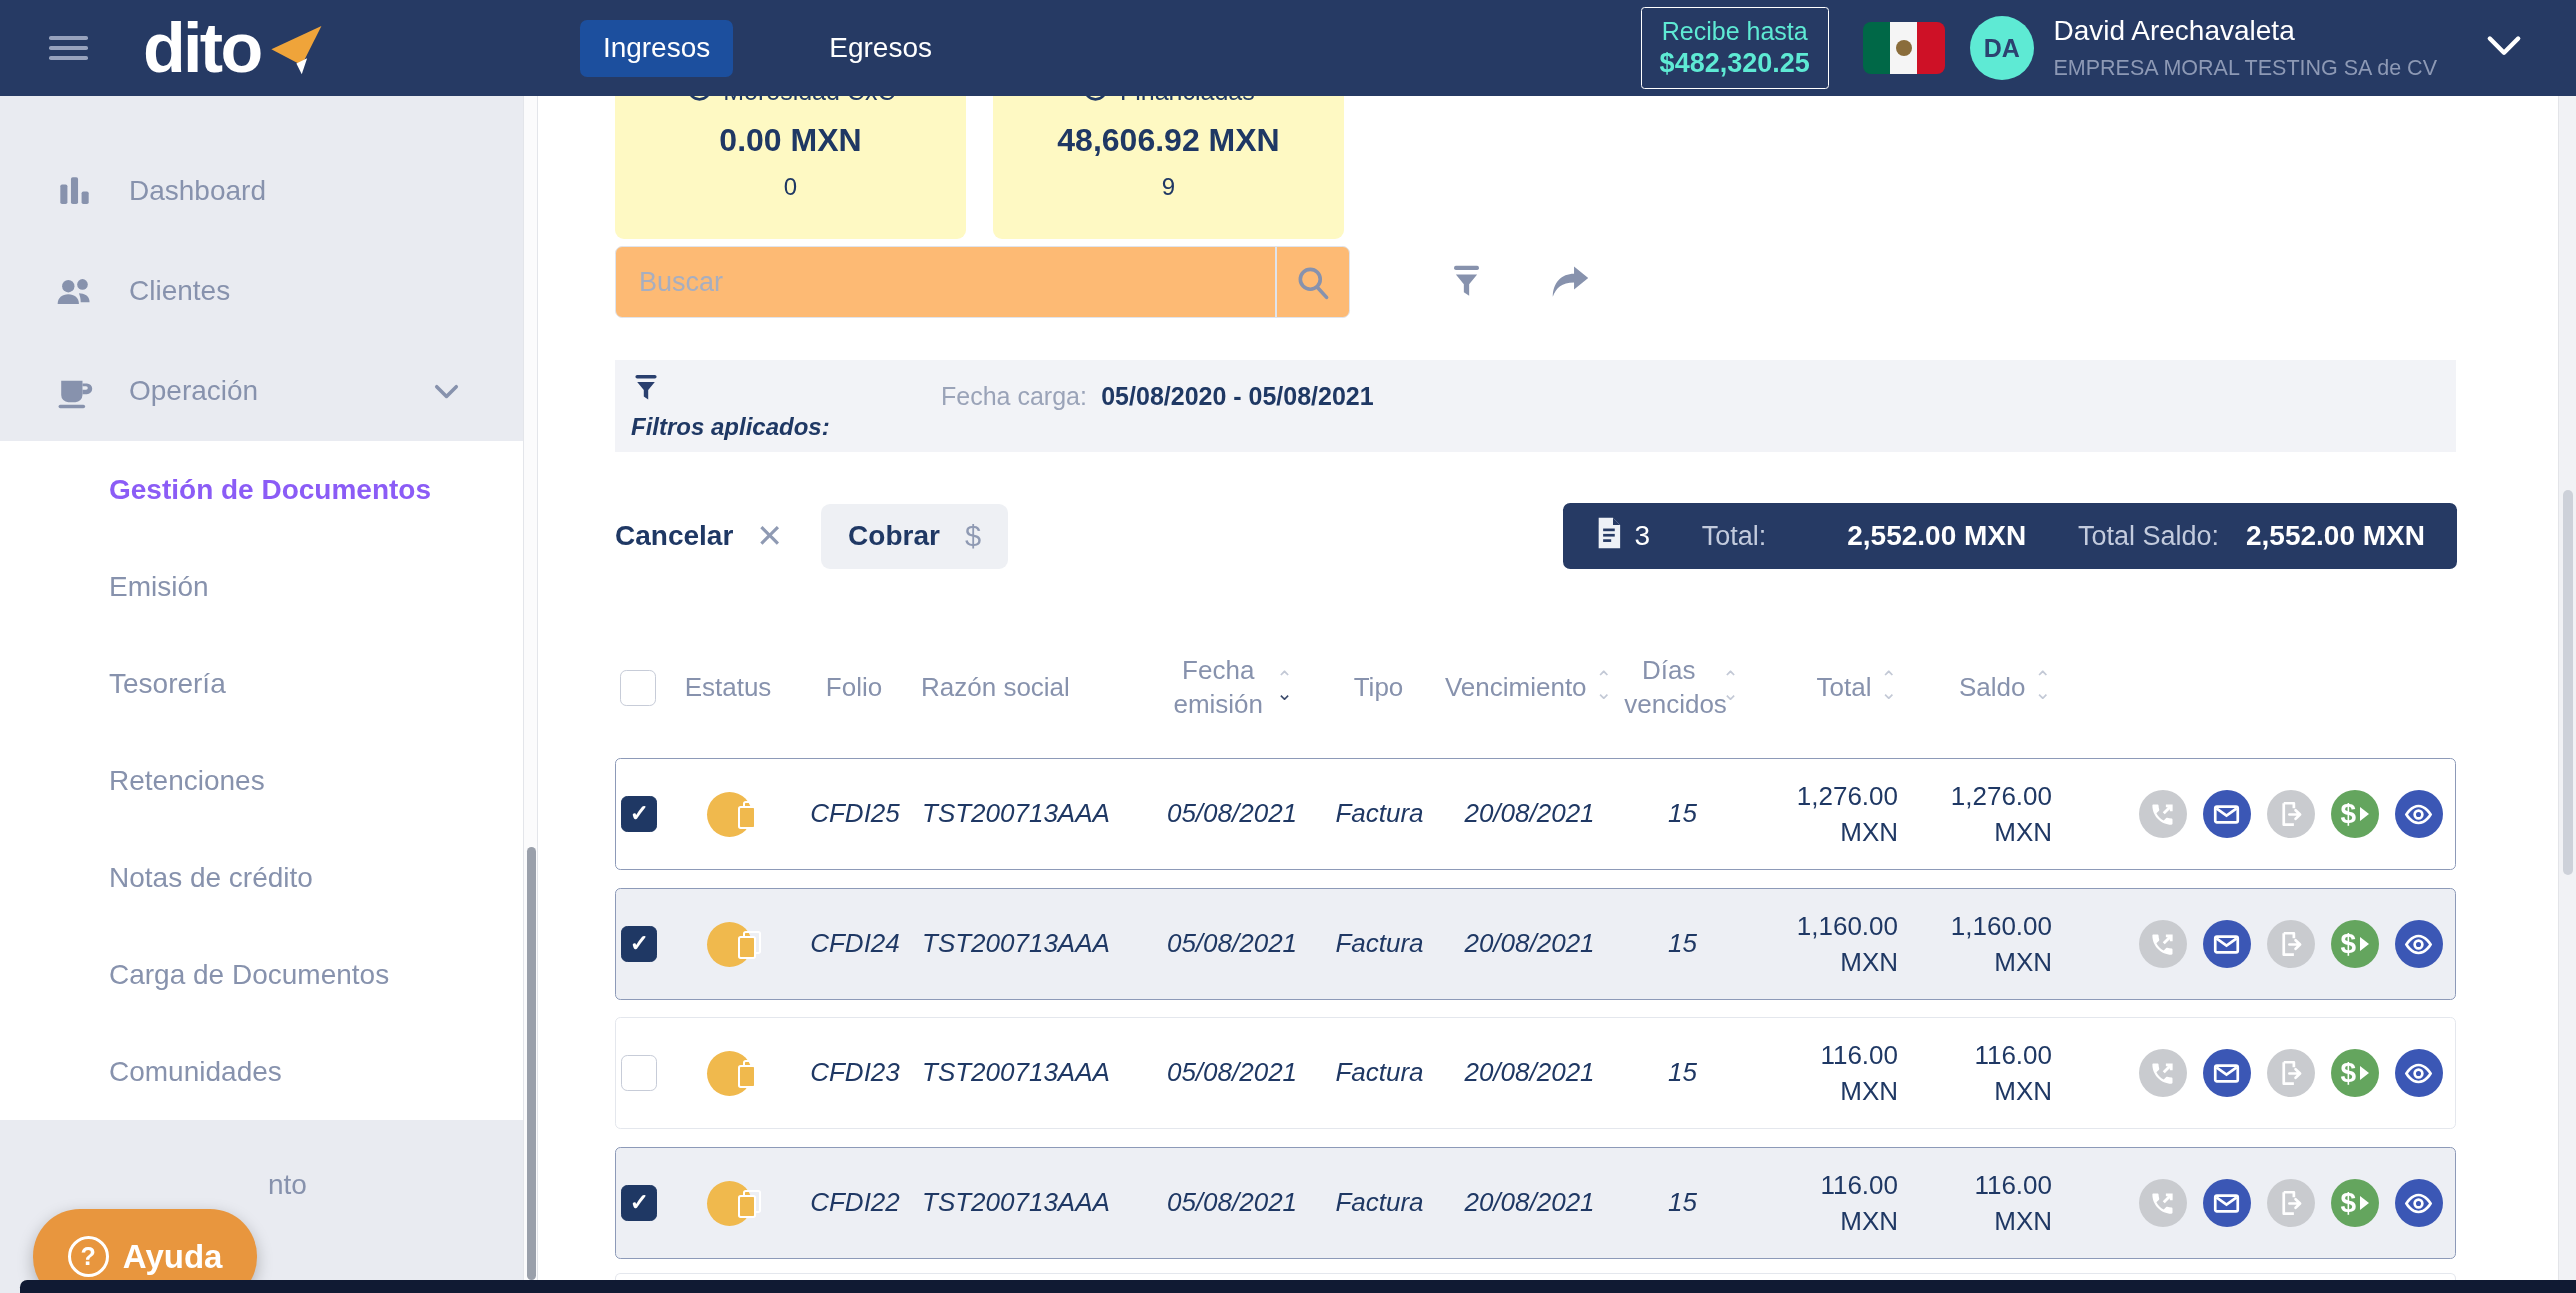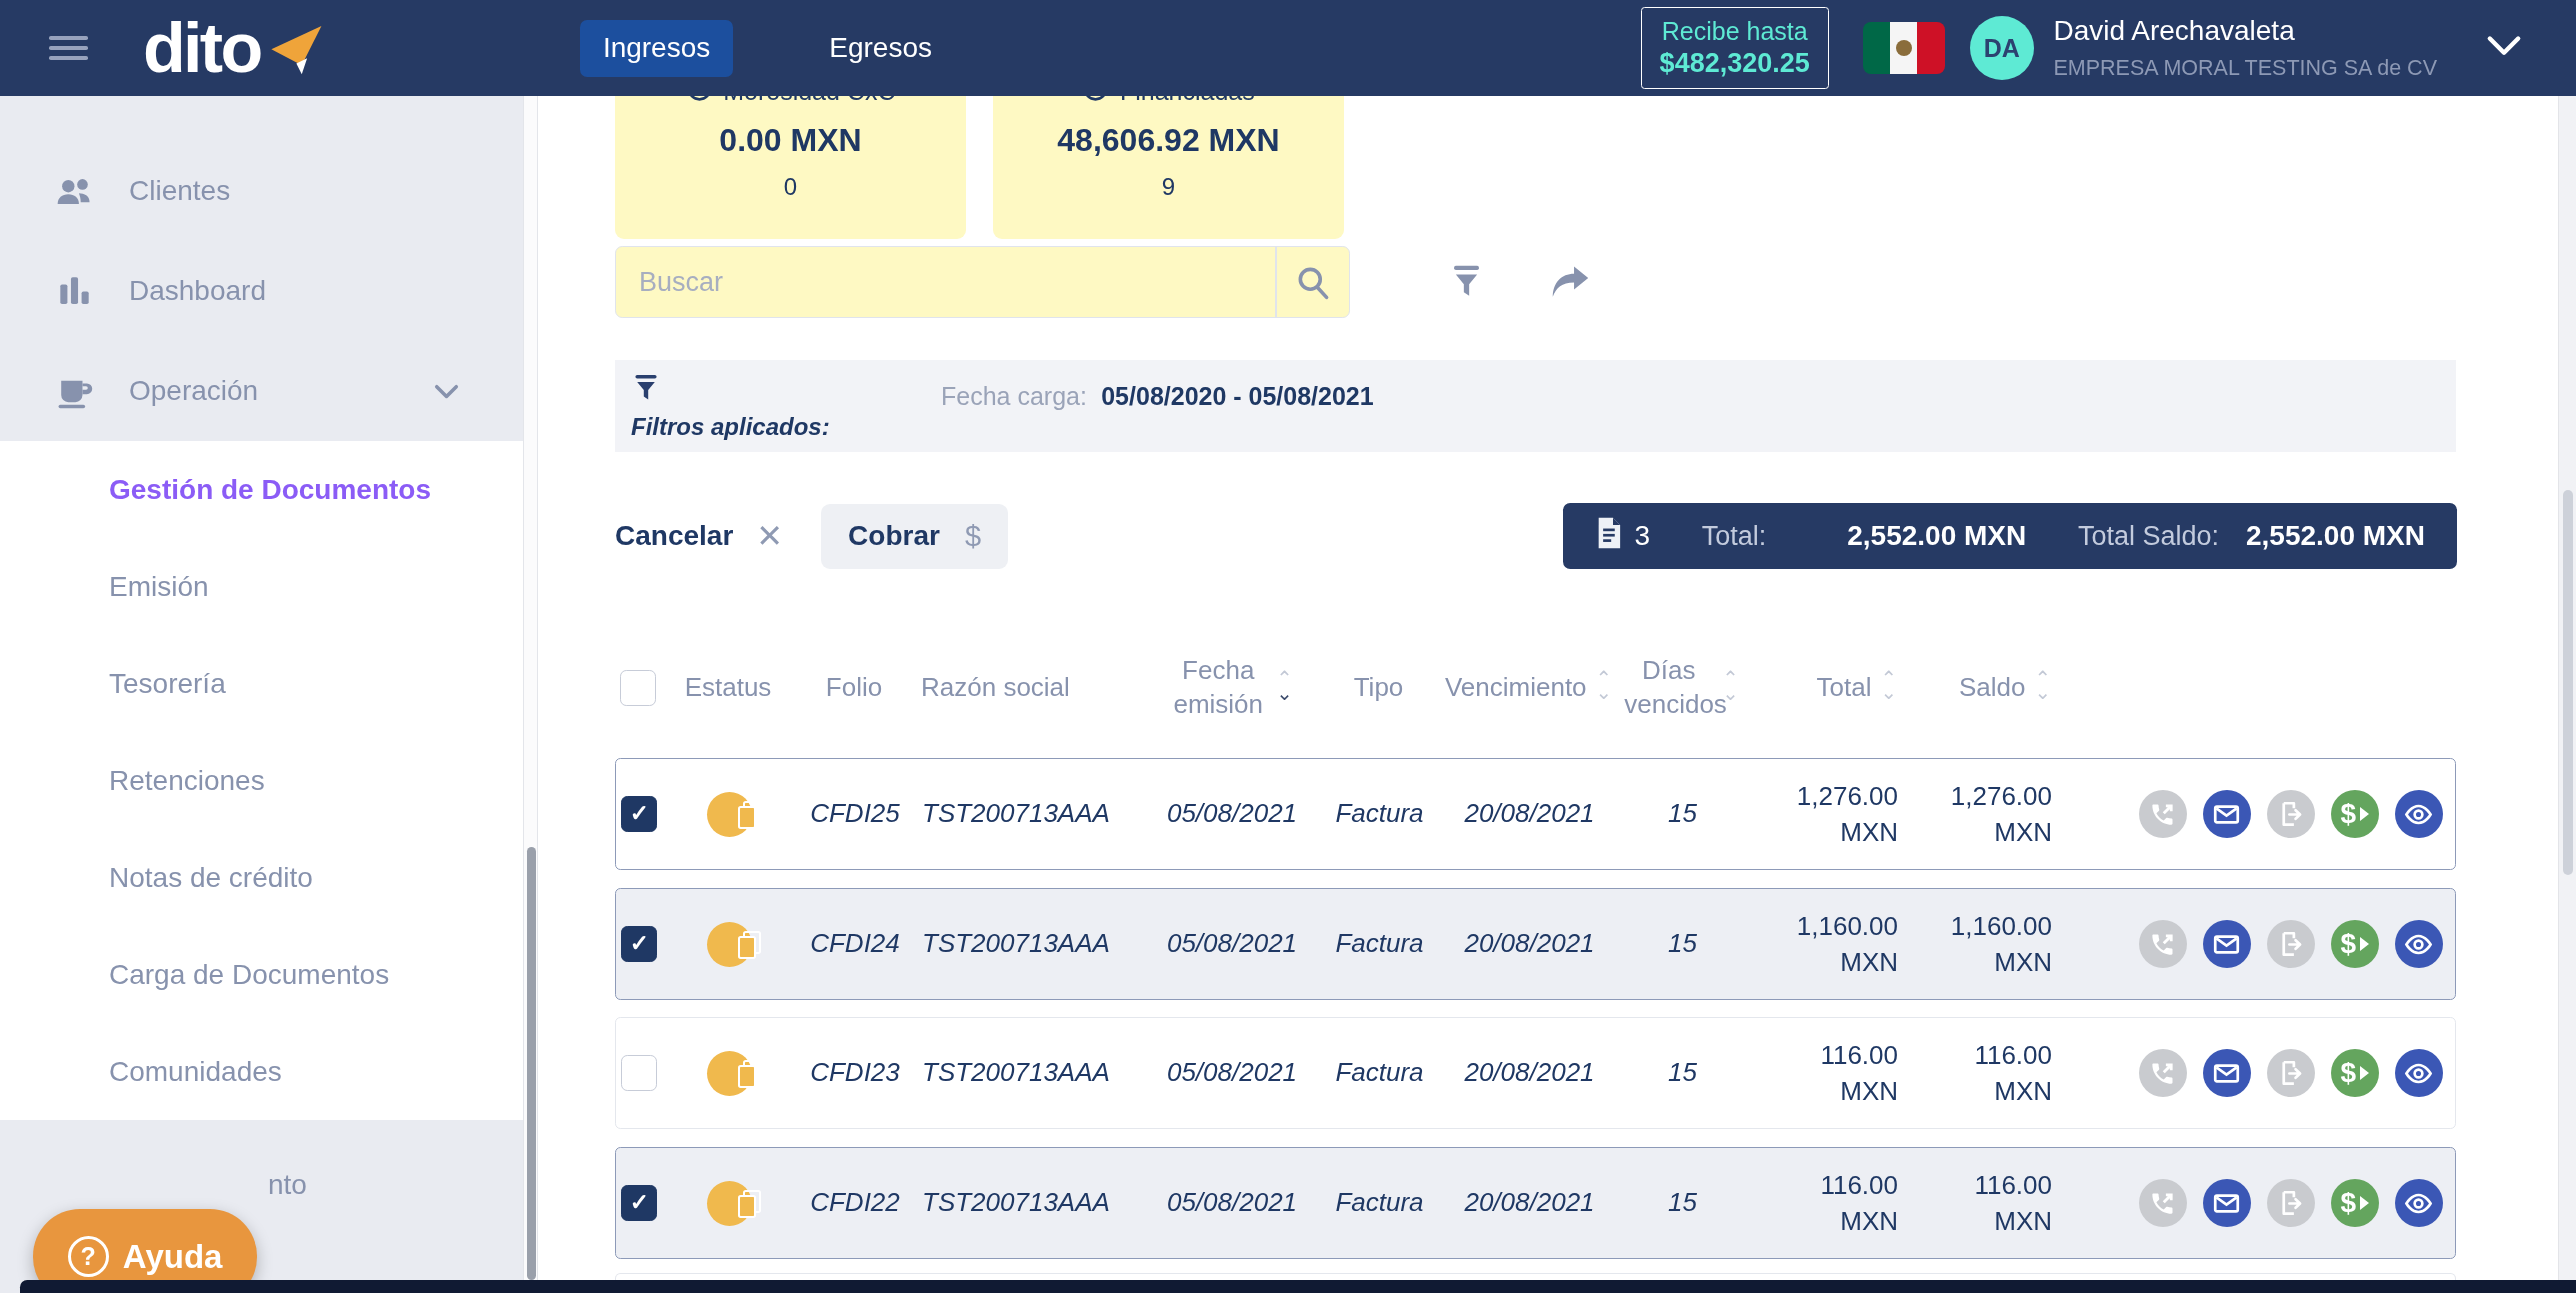--- a/index.html
+++ b/index.html
@@ -59,21 +59,21 @@
   .main { position:absolute; left:539px; top:96px; right:0; bottom:0; background:#ffffff; }
 
   .card { position:absolute; top:-41px; width:351px; height:184px; background:#fef9c3; border-radius:9px;
           display:flex; flex-direction:column; align-items:center; justify-content:flex-start; padding-top:19.7px; }
   .card .t-row { display:flex; align-items:center; gap:10.7px; color:#1f3864; font-size:25px; }
   .card .val { color:#1f3864; font-size:32px; font-weight:bold; margin-top:14.3px; }
   .card .cnt { color:#1f3864; font-size:24px; margin-top:14.3px; }
 
   .search-row { position:absolute; left:76px; top:150px; display:flex; align-items:center; }
   .search-box { width:735px; height:72px; border:1.8px solid #e0e4ec; border-radius:7.2px; display:flex; align-items:center;
-                background:#fef9c3; }
+                background:#fdba74; }
   .search-box input { flex:1; border:none; outline:none; font-size:27px; color:#3a4a6b; padding:0 23px;
                       font-family:"Liberation Sans",sans-serif; background:transparent; }
   .search-box input::placeholder { color:#a7aec0; }
   .search-div { width:1.8px; height:70px; background:#e0e4ec; }
   .search-ic { width:72px; display:flex; align-items:center; justify-content:center; cursor:pointer; }
   .tool-ic { margin-left:97px; cursor:pointer; display:flex; align-items:center; }
   .tool-ic + .tool-ic { margin-left:63px; }
 
   .filters-bar { position:absolute; left:76px; right:120px; top:264px; height:92px; background:#f2f3f7; }
   .filters-left { position:absolute; left:16px; top:12.5px; }
@@ -190,38 +190,38 @@
           <polyline points="4,4 20,20 36,4" fill="none" stroke="#ffffff" stroke-width="5" stroke-linecap="round" stroke-linejoin="round"></polyline>
         </svg>
     </div>
   </div>
 </div>
 
 <div class="sidebar">
   <div class="side-top">
     <div class="side-item">
       <span class="ic">
+        <svg width="39" height="39" viewBox="0 0 44 44">
+            <rect x="6" y="14" width="8" height="22" rx="2" fill="#8792ad"></rect>
+            <rect x="18" y="6" width="8" height="30" rx="2" fill="#8792ad"></rect>
+            <rect x="30" y="22" width="8" height="14" rx="2" fill="#8792ad"></rect>
+          </svg>
+      </span>
+      <span>Dashboard</span>
+    </div>
+    <div class="side-item">
+      <span class="ic">
         <svg width="41" height="39" viewBox="0 0 46 44">
             <circle cx="16" cy="16" r="7" fill="#8792ad"></circle>
             <circle cx="32" cy="14" r="6" fill="#8792ad"></circle>
             <path d="M4 36c0-7 5-11 12-11s12 4 12 11z" fill="#8792ad"></path>
             <path d="M28 24c6 0 12 3 12 10h-10c0-4-1-7-2-10z" fill="#8792ad"></path>
           </svg>
       </span>
       <span>Clientes</span>
-    </div>
-    <div class="side-item">
-      <span class="ic">
-        <svg width="39" height="39" viewBox="0 0 44 44">
-            <rect x="6" y="14" width="8" height="22" rx="2" fill="#8792ad"></rect>
-            <rect x="18" y="6" width="8" height="30" rx="2" fill="#8792ad"></rect>
-            <rect x="30" y="22" width="8" height="14" rx="2" fill="#8792ad"></rect>
-          </svg>
-      </span>
-      <span>Dashboard</span>
     </div>
     <div class="side-item">
       <span class="ic">
         <svg width="41" height="39" viewBox="0 0 46 44">
             <path d="M8 10h24v16a8 8 0 0 1-8 8H16a8 8 0 0 1-8-8z" fill="#8792ad"></path>
             <path d="M32 13h5a5 5 0 0 1 0 12h-5v-5h4a1.5 1.5 0 0 0 0-4h-4z" fill="#8792ad"></path>
             <rect x="5" y="37" width="30" height="4" rx="2" fill="#8792ad"></rect>
           </svg>
       </span>
       <span>Operación</span>

